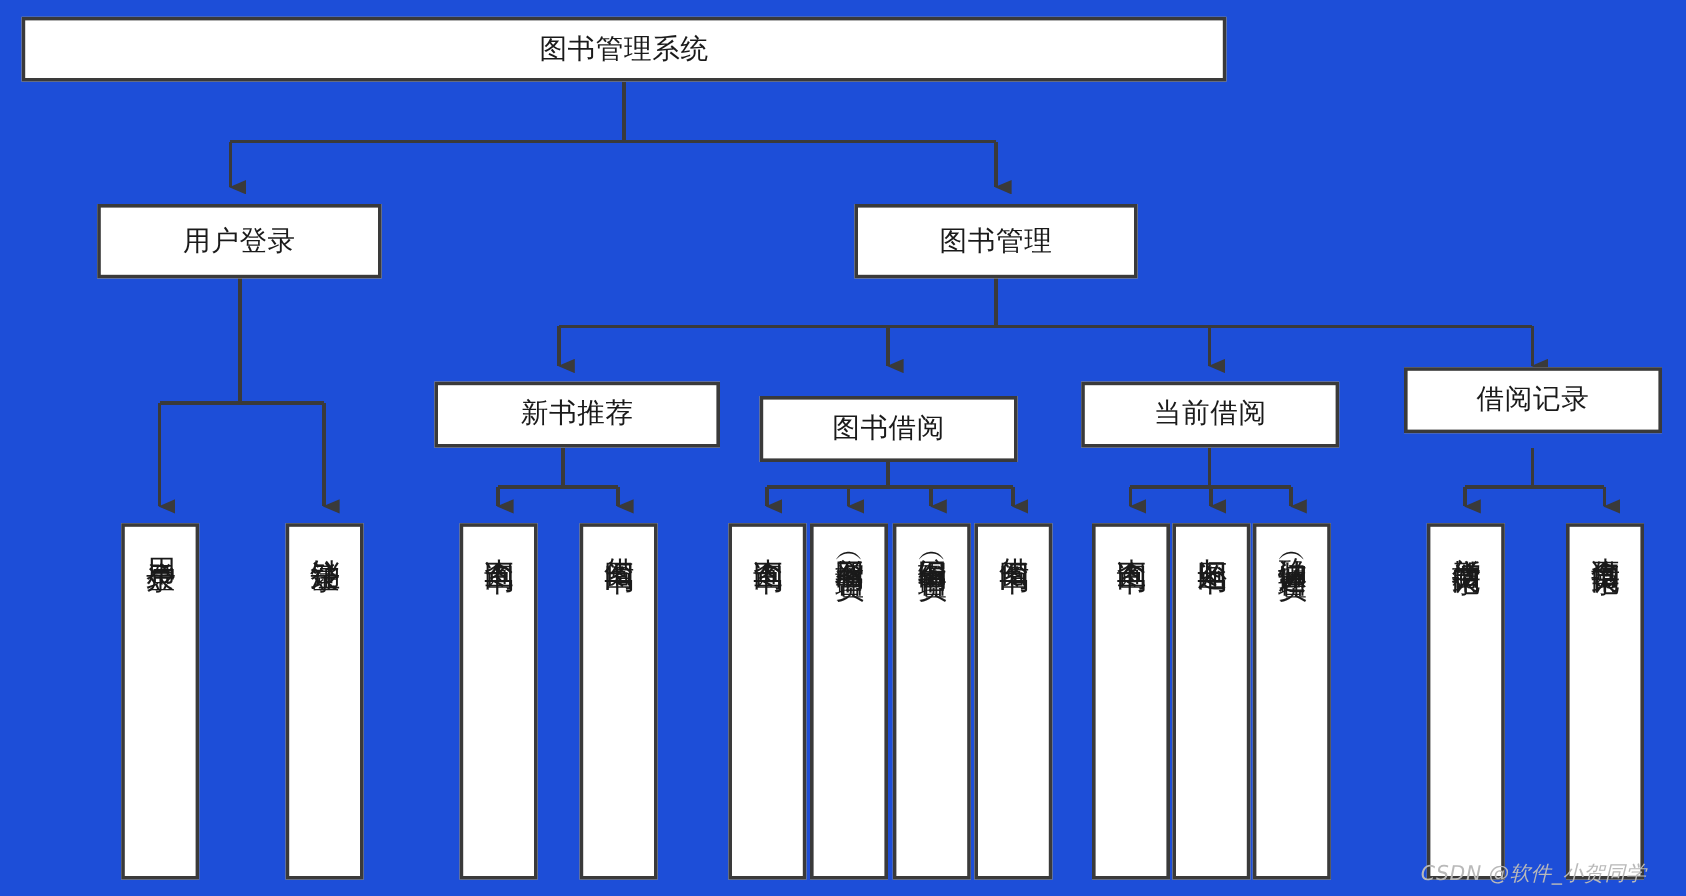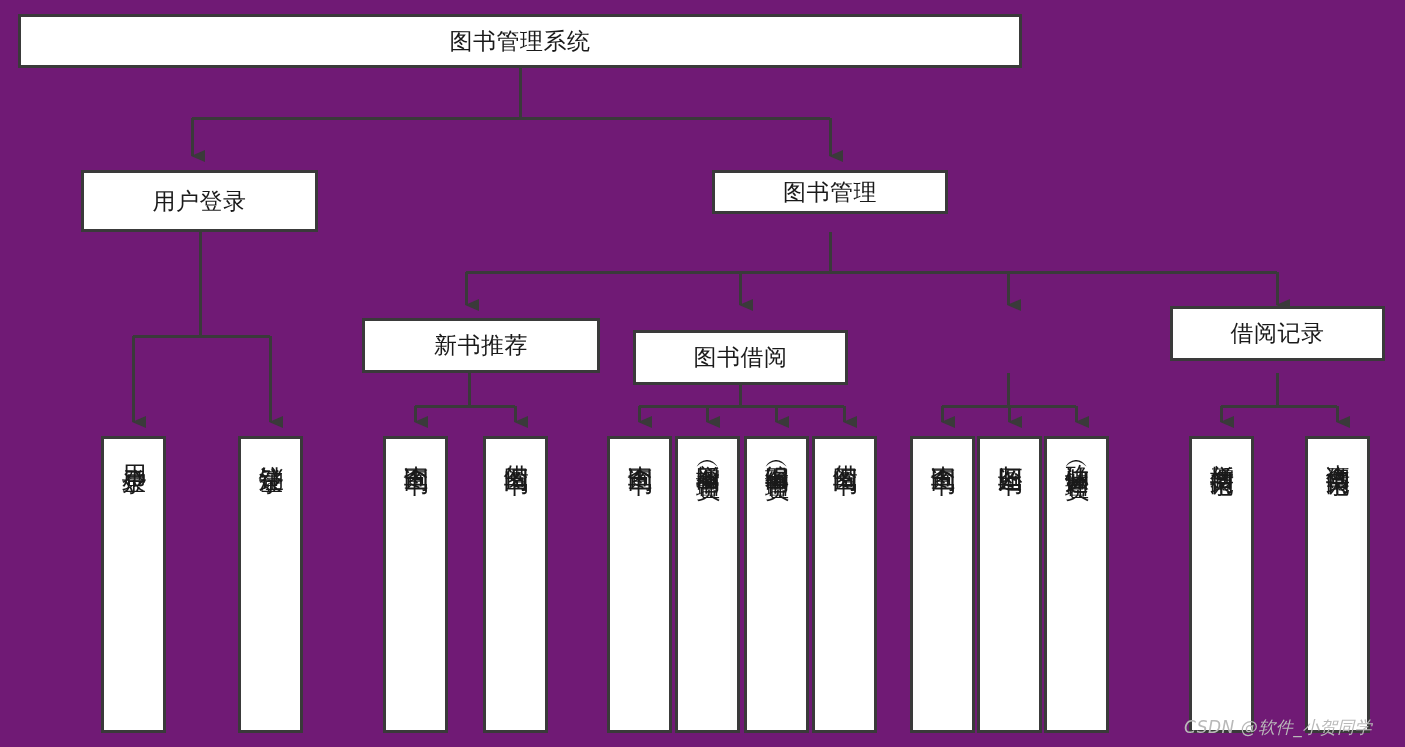--- a/index.html
+++ b/index.html
@@ -8,21 +8,21 @@
     padding: 0;
     background: #ffffff;
   }
   body {
     font-family: "DejaVu Sans", "Liberation Sans", sans-serif;
   }
   #canvas {
     position: relative;
     width: 1405px;
     height: 747px;
-    background: #701a75;
+    background: #1d4ed8;
     overflow: hidden;
   }
   #edges {
     position: absolute;
     left: 0;
     top: 0;
     width: 1405px;
     height: 747px;
     pointer-events: none;
   }
@@ -133,32 +133,35 @@
   </svg>
 
   <div class="node horiz" style="left:18px; top:14px; width:1004px; height:54px;">
     <span class="node-label">图书管理系统</span>
   </div>
 
   <div class="node horiz" style="left:81px; top:170px; width:237px; height:62px;">
     <span class="node-label">用户登录</span>
   </div>
 
-  <div class="node horiz" style="left:712px; top:170px; width:236px; height:44px;">
+  <div class="node horiz" style="left:712px; top:170px; width:236px; height:62px;">
     <span class="node-label">图书管理</span>
   </div>
 
   <div class="node horiz" style="left:362px; top:318px; width:238px; height:55px;">
     <span class="node-label">新书推荐</span>
   </div>
 
   <div class="node horiz" style="left:633px; top:318px; width:215px; height:55px;margin-top:12px;">
     <span class="node-label">图书借阅</span>
   </div>
 
+  <div class="node horiz" style="left:901px; top:318px; width:215px; height:55px;">
+    <span class="node-label">当前借阅</span>
+  </div>
 
   <div class="node horiz" style="left:1170px; top:306px; width:215px; height:55px;">
     <span class="node-label">借阅记录</span>
   </div>
 
   <div class="node vert" style="left:101px; top:436px; width:65px; height:297px;">
     <span class="node-label">用户登录</span>
   </div>
 
   <div class="node vert" style="left:238px; top:436px; width:65px; height:297px;">

